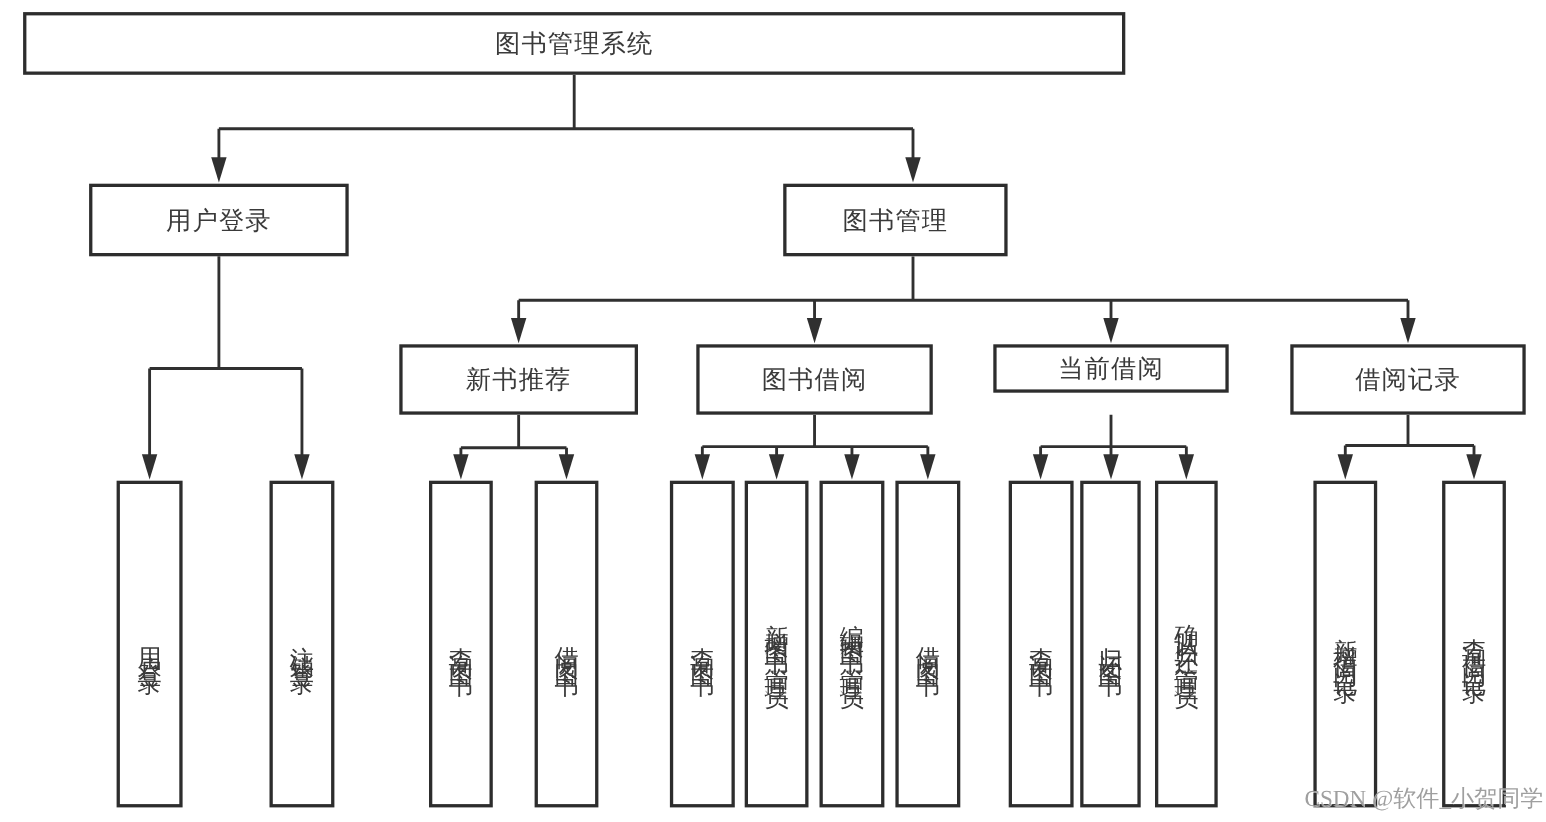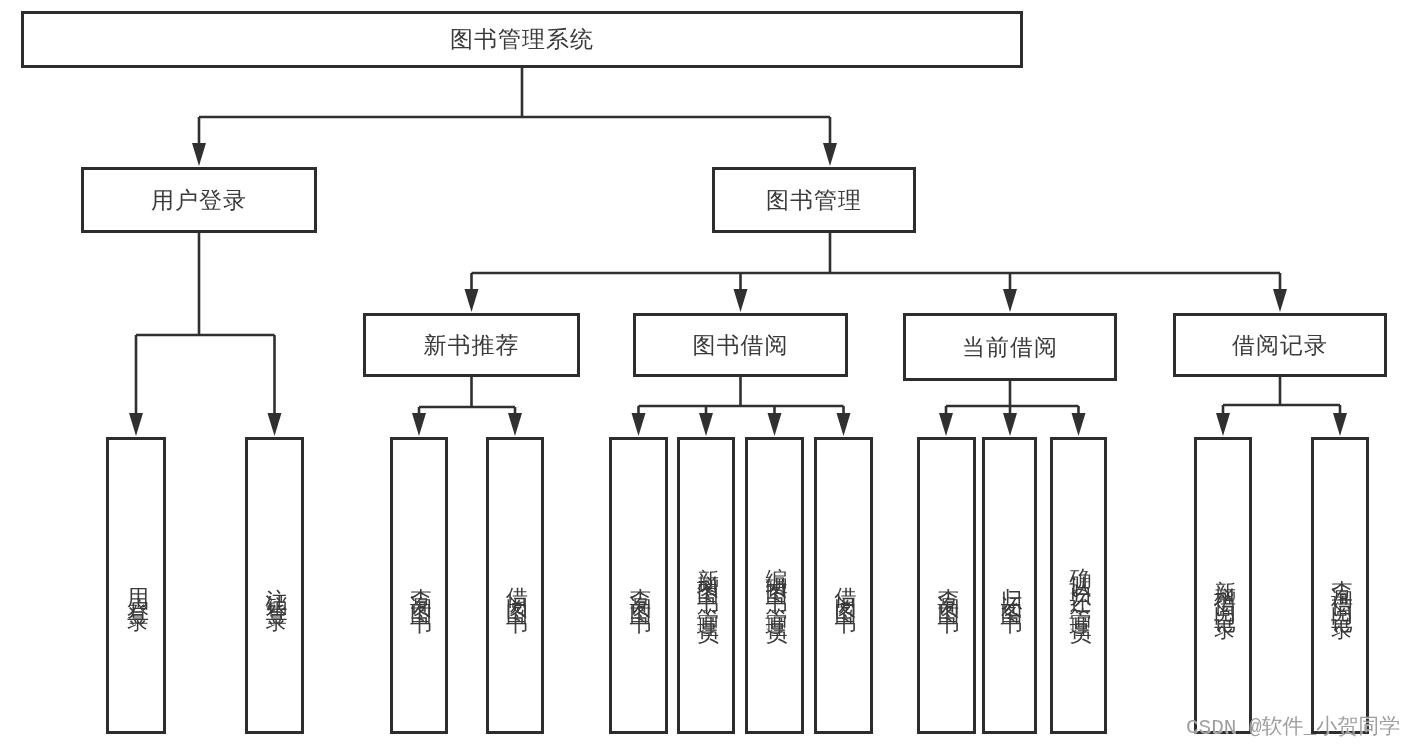--- a/index.html
+++ b/index.html
@@ -8,21 +8,21 @@
     --text:#3a3a3a;
     --bg:#ffffff;
     --wm:#9f9f9f;
   }
   html,body{margin:0;padding:0;background:var(--bg);}
   .canvas{
     position:relative;
     width:1405px;height:747px;
     background:var(--bg);
     overflow:hidden;
-    font-family:Liberation Mono, monospace;
+    font-family:Liberation Serif, serif;
     border-radius:15px;
   }
   .connectors{position:absolute;left:0;top:0;width:1405px;height:747px;}
   .connectors path{fill:none;stroke:var(--line);stroke-width:2.6;}
   .connectors polygon{fill:var(--line);stroke:none;}
   .box{
     position:absolute;
     box-sizing:border-box;
     border:3px solid var(--border);
     background:var(--bg);
@@ -104,21 +104,21 @@
   <div class="box h" style="left:712px;top:167px;width:204px;height:66px">
     <span class="lbl">图书管理</span>
   </div>
 
   <div class="box h" style="left:633px;top:313px;width:215px;height:64px">
     <span class="lbl">图书借阅</span>
   </div>
   <div class="box h" style="left:363px;top:313px;width:217px;height:64px">
     <span class="lbl">新书推荐</span>
   </div>
-  <div class="box h" style="left:903px;top:313px;width:214px;height:68px">
+  <div class="box h" style="left:903px;top:313px;width:214px;height:44px">
     <span class="lbl">当前借阅</span>
   </div>
   <div class="box h" style="left:1173px;top:313px;width:214px;height:64px">
     <span class="lbl">借阅记录</span>
   </div>
 
   <div class="box leaf" style="left:106px;top:437px;width:60px;height:297px">
     <span class="lbl">用户登录</span>
   </div>
   <div class="box leaf" style="left:245px;top:437px;width:59px;height:297px">

